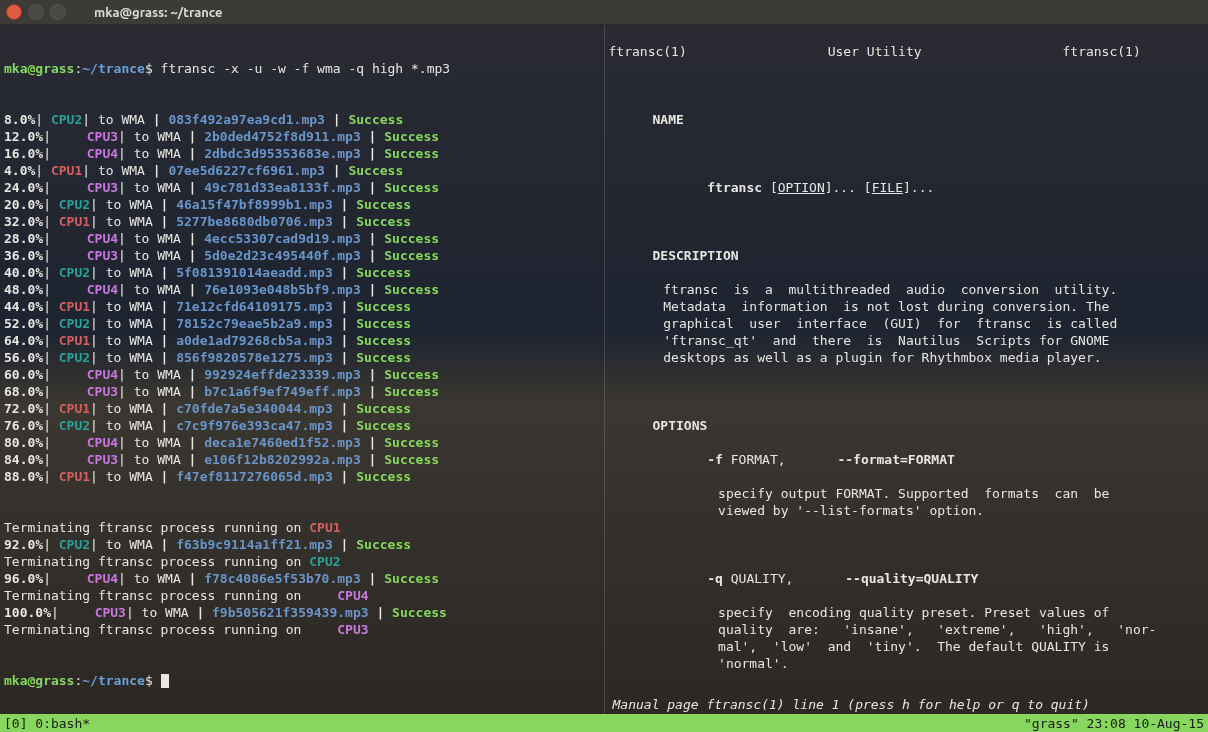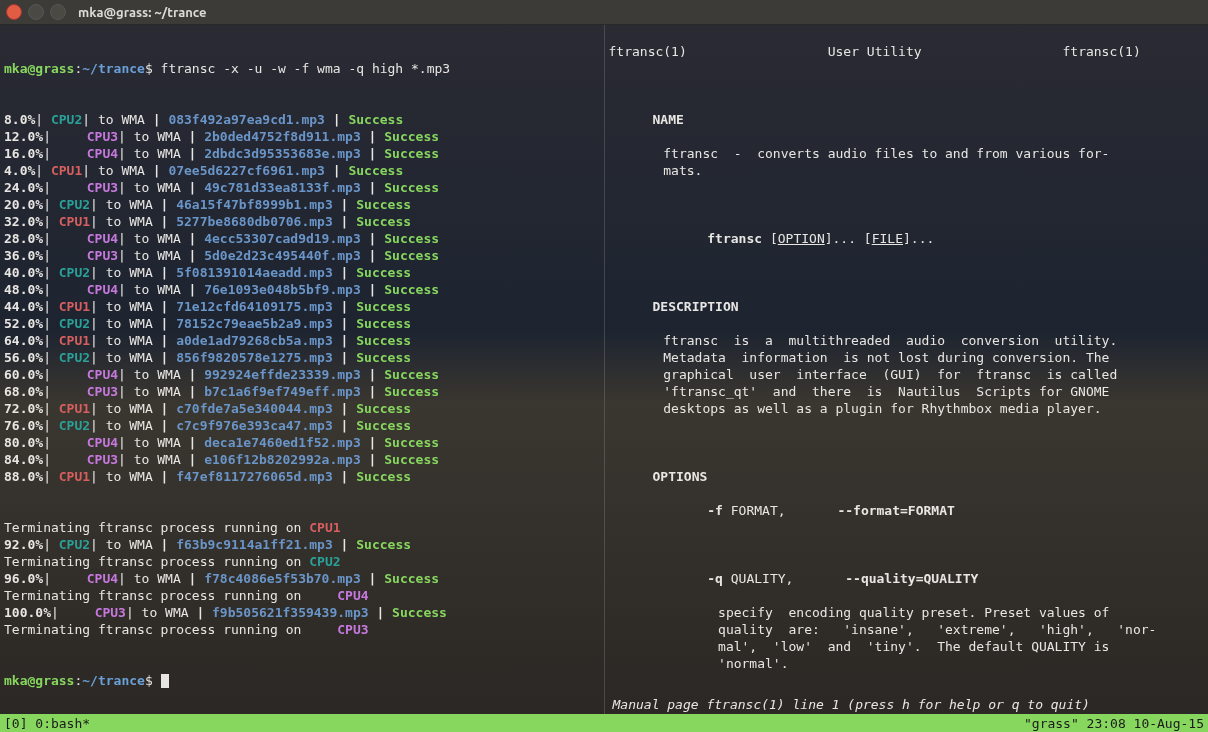--- a/index.html
+++ b/index.html
@@ -5,21 +5,21 @@
   html,body{margin:0;padding:0;width:1208px;height:732px;overflow:hidden;
     font-family:"DejaVu Sans Mono","Liberation Mono",monospace;
     font-size:13px;line-height:17px;background:#2c2221;color:#e8e6e3;}
   .window{width:1208px;height:732px;display:flex;flex-direction:column;
     background:linear-gradient(to bottom,#2b2b33 0%,#1d2430 45%,#3a3630 55%,#2a2724 100%);}
   .titlebar{height:24px;background:#3c3b37;display:flex;align-items:center;
     padding:0 6px;border-bottom:1px solid #2a2926;}
   .tbtn{width:14px;height:14px;border-radius:50%;margin-right:6px;
     display:inline-block;border:1px solid #555;background:#4a4944;}
   .tbtn.close{background:#e05d44;border-color:#a33;}
-  .title{color:#dcdad6;font-family:"Ubuntu","DejaVu Sans",sans-serif;font-size:13px;font-weight:bold;margin-left:6px;}
+  .title{color:#dcdad6;font-family:"Ubuntu","DejaVu Sans",sans-serif;font-size:13px;font-weight:bold;margin-left:22px;}
   .panes{flex:1;display:flex;min-height:0;}
   .pane{flex:1;padding:1px 4px 0 4px;white-space:pre;overflow:hidden;position:relative;}
   .pane.left{border-right:1px solid rgba(170,170,170,0.25);}
   .bold{font-weight:bold;}
   .prompt{color:#87d75f;font-weight:bold;}
   .path{color:#6aa0d8;font-weight:bold;}
   .white{color:#e8e6e3;}
   .teal{color:#2aa198;font-weight:bold;}
   .mag{color:#c678dd;font-weight:bold;margin-left:28px;}
   .red{color:#d75f5f;font-weight:bold;}
@@ -49,34 +49,34 @@
       <div><span class="prompt"><span>mka@grass</span></span><span class="white">:</span><span class="path">~/trance</span><span class="white">$</span><span class="white"> </span><span class="white">ftransc -x -u -w -f wma -q high *.mp3</span></div>
       <div id="rows-container"><div><span class="white bold">8.0%</span><span class="white">|</span> <span class="teal">CPU2</span><span class="white">|</span> <span class="white">to WMA</span> <span class="white bold">|</span> <span class="file">083f492a97ea9cd1.mp3</span> <span class="white bold">|</span> <span class="ok">Success</span></div><div><span class="white bold">12.0%</span><span class="white">|</span> <span class="mag">CPU3</span><span class="white">|</span> <span class="white">to WMA</span> <span class="white bold">|</span> <span class="file">2b0ded4752f8d911.mp3</span> <span class="white bold">|</span> <span class="ok">Success</span></div><div><span class="white bold">16.0%</span><span class="white">|</span> <span class="mag">CPU4</span><span class="white">|</span> <span class="white">to WMA</span> <span class="white bold">|</span> <span class="file">2dbdc3d95353683e.mp3</span> <span class="white bold">|</span> <span class="ok">Success</span></div><div><span class="white bold">4.0%</span><span class="white">|</span> <span class="red">CPU1</span><span class="white">|</span> <span class="white">to WMA</span> <span class="white bold">|</span> <span class="file">07ee5d6227cf6961.mp3</span> <span class="white bold">|</span> <span class="ok">Success</span></div><div><span class="white bold">24.0%</span><span class="white">|</span> <span class="mag">CPU3</span><span class="white">|</span> <span class="white">to WMA</span> <span class="white bold">|</span> <span class="file">49c781d33ea8133f.mp3</span> <span class="white bold">|</span> <span class="ok">Success</span></div><div><span class="white bold">20.0%</span><span class="white">|</span> <span class="teal">CPU2</span><span class="white">|</span> <span class="white">to WMA</span> <span class="white bold">|</span> <span class="file">46a15f47bf8999b1.mp3</span> <span class="white bold">|</span> <span class="ok">Success</span></div><div><span class="white bold">32.0%</span><span class="white">|</span> <span class="red">CPU1</span><span class="white">|</span> <span class="white">to WMA</span> <span class="white bold">|</span> <span class="file">5277be8680db0706.mp3</span> <span class="white bold">|</span> <span class="ok">Success</span></div><div><span class="white bold">28.0%</span><span class="white">|</span> <span class="mag">CPU4</span><span class="white">|</span> <span class="white">to WMA</span> <span class="white bold">|</span> <span class="file">4ecc53307cad9d19.mp3</span> <span class="white bold">|</span> <span class="ok">Success</span></div><div><span class="white bold">36.0%</span><span class="white">|</span> <span class="mag">CPU3</span><span class="white">|</span> <span class="white">to WMA</span> <span class="white bold">|</span> <span class="file">5d0e2d23c495440f.mp3</span> <span class="white bold">|</span> <span class="ok">Success</span></div><div><span class="white bold">40.0%</span><span class="white">|</span> <span class="teal">CPU2</span><span class="white">|</span> <span class="white">to WMA</span> <span class="white bold">|</span> <span class="file">5f081391014aeadd.mp3</span> <span class="white bold">|</span> <span class="ok">Success</span></div><div><span class="white bold">48.0%</span><span class="white">|</span> <span class="mag">CPU4</span><span class="white">|</span> <span class="white">to WMA</span> <span class="white bold">|</span> <span class="file">76e1093e048b5bf9.mp3</span> <span class="white bold">|</span> <span class="ok">Success</span></div><div><span class="white bold">44.0%</span><span class="white">|</span> <span class="red">CPU1</span><span class="white">|</span> <span class="white">to WMA</span> <span class="white bold">|</span> <span class="file">71e12cfd64109175.mp3</span> <span class="white bold">|</span> <span class="ok">Success</span></div><div><span class="white bold">52.0%</span><span class="white">|</span> <span class="teal">CPU2</span><span class="white">|</span> <span class="white">to WMA</span> <span class="white bold">|</span> <span class="file">78152c79eae5b2a9.mp3</span> <span class="white bold">|</span> <span class="ok">Success</span></div><div><span class="white bold">64.0%</span><span class="white">|</span> <span class="red">CPU1</span><span class="white">|</span> <span class="white">to WMA</span> <span class="white bold">|</span> <span class="file">a0de1ad79268cb5a.mp3</span> <span class="white bold">|</span> <span class="ok">Success</span></div><div><span class="white bold">56.0%</span><span class="white">|</span> <span class="teal">CPU2</span><span class="white">|</span> <span class="white">to WMA</span> <span class="white bold">|</span> <span class="file">856f9820578e1275.mp3</span> <span class="white bold">|</span> <span class="ok">Success</span></div><div><span class="white bold">60.0%</span><span class="white">|</span> <span class="mag">CPU4</span><span class="white">|</span> <span class="white">to WMA</span> <span class="white bold">|</span> <span class="file">992924effde23339.mp3</span> <span class="white bold">|</span> <span class="ok">Success</span></div><div><span class="white bold">68.0%</span><span class="white">|</span> <span class="mag">CPU3</span><span class="white">|</span> <span class="white">to WMA</span> <span class="white bold">|</span> <span class="file">b7c1a6f9ef749eff.mp3</span> <span class="white bold">|</span> <span class="ok">Success</span></div><div><span class="white bold">72.0%</span><span class="white">|</span> <span class="red">CPU1</span><span class="white">|</span> <span class="white">to WMA</span> <span class="white bold">|</span> <span class="file">c70fde7a5e340044.mp3</span> <span class="white bold">|</span> <span class="ok">Success</span></div><div><span class="white bold">76.0%</span><span class="white">|</span> <span class="teal">CPU2</span><span class="white">|</span> <span class="white">to WMA</span> <span class="white bold">|</span> <span class="file">c7c9f976e393ca47.mp3</span> <span class="white bold">|</span> <span class="ok">Success</span></div><div><span class="white bold">80.0%</span><span class="white">|</span> <span class="mag">CPU4</span><span class="white">|</span> <span class="white">to WMA</span> <span class="white bold">|</span> <span class="file">deca1e7460ed1f52.mp3</span> <span class="white bold">|</span> <span class="ok">Success</span></div><div><span class="white bold">84.0%</span><span class="white">|</span> <span class="mag">CPU3</span><span class="white">|</span> <span class="white">to WMA</span> <span class="white bold">|</span> <span class="file">e106f12b8202992a.mp3</span> <span class="white bold">|</span> <span class="ok">Success</span></div><div><span class="white bold">88.0%</span><span class="white">|</span> <span class="red">CPU1</span><span class="white">|</span> <span class="white">to WMA</span> <span class="white bold">|</span> <span class="file">f47ef8117276065d.mp3</span> <span class="white bold">|</span> <span class="ok">Success</span></div></div>
       <div id="tail-container"><div><span class="white">Terminating ftransc process running on </span><span class="red">CPU1</span></div><div><span class="white bold">92.0%</span><span class="white">|</span> <span class="teal">CPU2</span><span class="white">|</span> <span class="white">to WMA</span> <span class="white bold">|</span> <span class="file">f63b9c9114a1ff21.mp3</span> <span class="white bold">|</span> <span class="ok">Success</span></div><div><span class="white">Terminating ftransc process running on </span><span class="teal">CPU2</span></div><div><span class="white bold">96.0%</span><span class="white">|</span> <span class="mag">CPU4</span><span class="white">|</span> <span class="white">to WMA</span> <span class="white bold">|</span> <span class="file">f78c4086e5f53b70.mp3</span> <span class="white bold">|</span> <span class="ok">Success</span></div><div><span class="white">Terminating ftransc process running on </span><span class="mag">CPU4</span></div><div><span class="white bold">100.0%</span><span class="white">|</span> <span class="mag">CPU3</span><span class="white">|</span> <span class="white">to WMA</span> <span class="white bold">|</span> <span class="file">f9b505621f359439.mp3</span> <span class="white bold">|</span> <span class="ok">Success</span></div><div><span class="white">Terminating ftransc process running on </span><span class="mag">CPU3</span></div></div>
       <div><span class="prompt"><span>mka@grass</span></span><span class="white">:</span><span class="path">~/trance</span><span class="white">$</span><span> </span><span class="cursor"></span></div>
     </div>
 
     <div class="pane man">
 <div><span>ftransc(1)</span>                  <span>User Utility</span>                  <span>ftransc(1)</span></div>
 <div>&nbsp;</div>
 <div class="b">NAME</div>
-<div id="man-name" style="padding-left:7ch;">ftransc  -  converts audio files to and from various for-
-mats.</div>
 <div>&nbsp;</div>
 <div>       <span class="b">ftransc</span> [<span class="u">OPTION</span>]... [<span class="u">FILE</span>]...</div>
 <div>&nbsp;</div>
 <div class="b">DESCRIPTION</div>
 <div id="man-desc" style="padding-left:7ch;">ftransc  is  a  multithreaded  audio  conversion  utility.
 Metadata  information  is not lost during conversion. The
 graphical  user  interface  (GUI)  for  ftransc  is called
 'ftransc_qt'  and  there  is  Nautilus  Scripts for GNOME
 desktops as well as a plugin for Rhythmbox media player.</div>
 <div>&nbsp;</div>
 <div class="b">OPTIONS</div>
 <div>       <span class="b">-f</span> <span>FORMAT</span>, <span class="b">--format=FORMAT</span></div>
+<div id="man-optf" style="padding-left:14ch;">specify output FORMAT. Supported  formats  can  be
+viewed by '--list-formats' option.</div>
 <div>&nbsp;</div>
 <div>       <span class="b">-q</span> <span>QUALITY</span>, <span class="b">--quality=QUALITY</span></div>
 <div id="man-optq" style="padding-left:14ch;">specify  encoding quality preset. Preset values of
 quality  are:   'insane',   'extreme',   'high',   'nor-
 mal',  'low'  and  'tiny'.  The default QUALITY is
 'normal'.</div>
 
 
 
 

